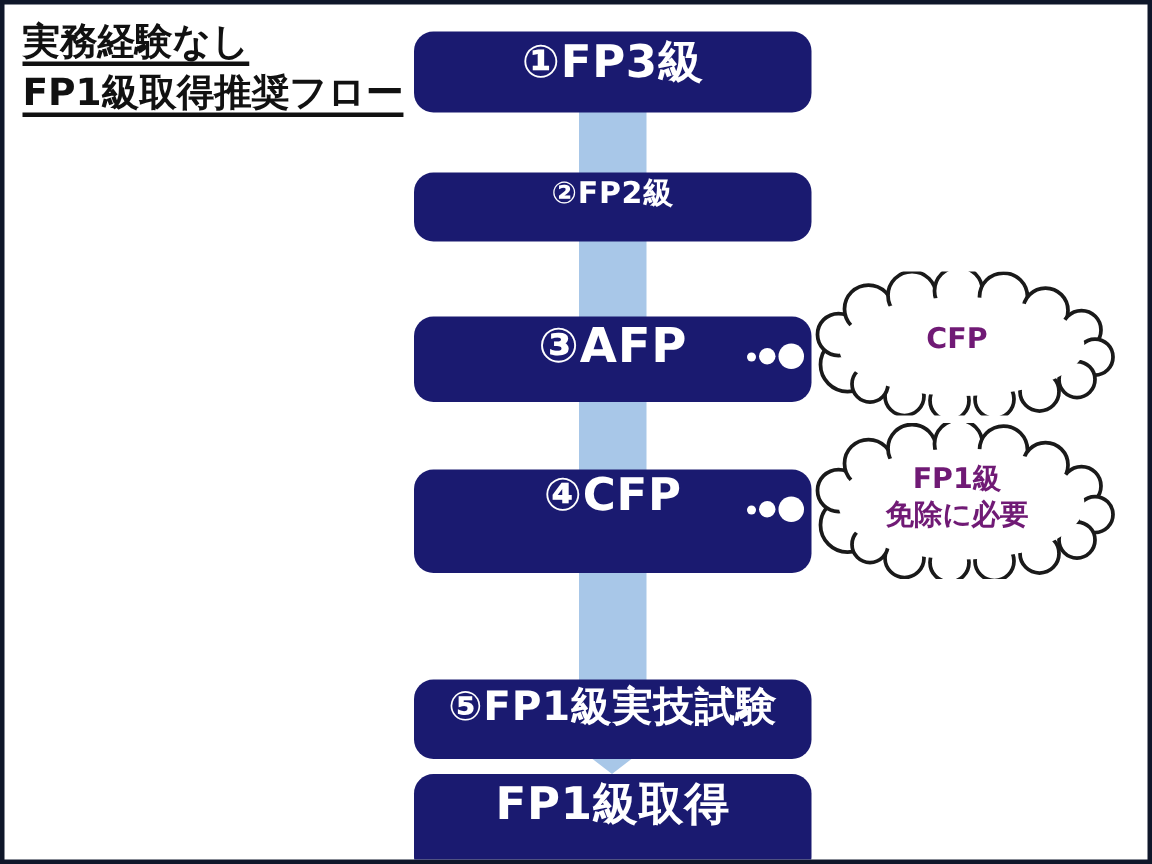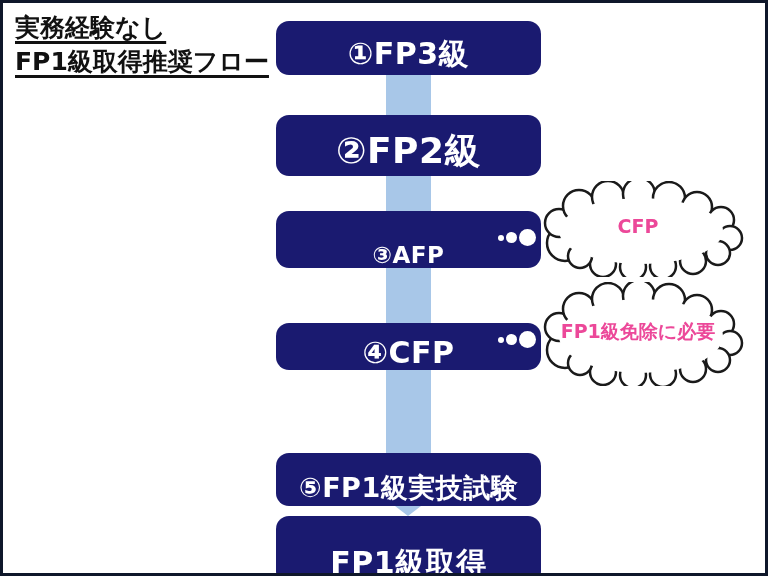--- a/index.html
+++ b/index.html
@@ -58,29 +58,29 @@
   
   .fbox {
     position: absolute;
     left: 273px;
     width: 265px;
     background: #1a1a70;
     border-radius: 13px;
     color: #ffffff;
     font-weight: bold;
     display: flex;
-    align-items: flex-end;
+    align-items: flex-start;
     justify-content: center;
     z-index: 2;
     letter-spacing: 0.5px;
   }
   .fbox-1 { top: 18px;  height: 54px; font-size: 30px; }
-  .fbox-2 { top: 112px; height: 61px; font-size: 36px; }
-  .fbox-3 { top: 208px; height: 57px; font-size: 23px; }
-  .fbox-4 { top: 320px; height: 47px; font-size: 30px; }
+  .fbox-2 { top: 112px; height: 46px; font-size: 20px; }
+  .fbox-3 { top: 208px; height: 57px; font-size: 32px; }
+  .fbox-4 { top: 310px; height: 69px; font-size: 30px; }
   .fbox-5 { top: 410px; height: 53px; font-size: 27px; margin-top: 40px; }
   .fbox-final { top: 513px; height: 68px; font-size: 30px; }
 
   
   .dot {
     position: absolute;
     background: #ffffff;
     border-radius: 50%;
     z-index: 3;
   }
@@ -92,24 +92,24 @@
   .cloud {
     position: absolute;
     z-index: 4;
   }
   .cloud svg { display: block; }
   .cloud-text {
     position: absolute;
     left: 0; top: 0;
     width: 100%; height: 100%;
     display: flex;
-    flex-direction: row;
+    flex-direction: column;
     align-items: center;
     justify-content: center;
-    color: #ec4899;
+    color: #701a75;
     font-weight: bold;
     font-size: 19px;
     line-height: 1.25;
     text-align: center;
     padding-bottom: 4px;
   }
   .cloud-1 { left: 528px; top: 178px; width: 214px; height: 96px; }
   .cloud-2 { left: 528px; top: 279px; width: 214px; height: 104px; }
 </style>
 </head>

